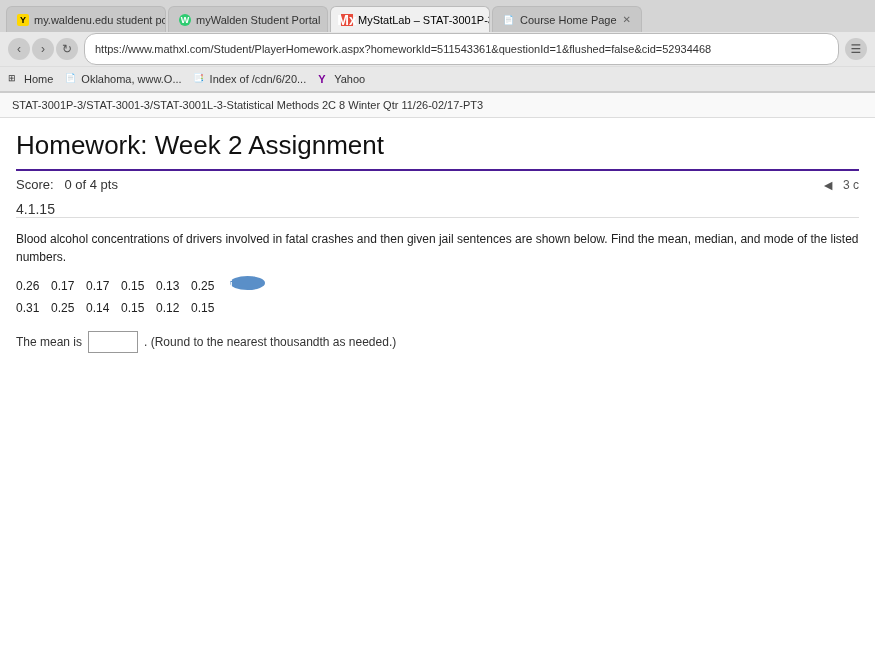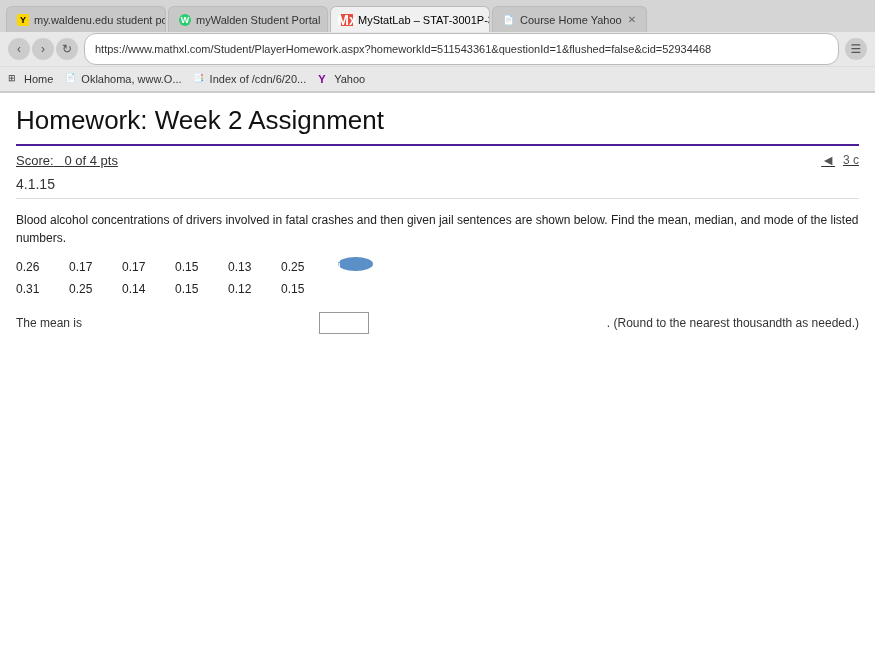--- a/index.html
+++ b/index.html
@@ -165,23 +165,22 @@
       border-bottom: 2px solid #4c1d95;
       padding-bottom: 8px;
       margin-bottom: 6px;
     }
 
     .score-line {
       font-size: 13px;
       color: #333;
       margin-bottom: 8px;
       display: flex;
-      align-items: flex-end;
+      align-items: flex-start;
       justify-content: space-between;
-      text-decoration: underline;
     }
 
     .nav-arrow {
       display: flex;
       align-items: center;
       gap: 8px;
       font-size: 12px;
       color: #555;
     }
 
@@ -189,38 +188,36 @@
       cursor: pointer;
       font-size: 14px;
       color: #555;
     }
 
     .question-number {
       font-size: 14px;
       color: #333;
       margin-bottom: 12px;
       border-bottom: 1px solid #ddd;
-      padding-bottom: 6px;
       font-weight: normal;
     }
 
     .question-text {
       font-size: 12px;
       color: #222;
       line-height: 1.5;
       margin-bottom: 10px;
     }
 
     .data-table {
       margin: 8px 0 12px 0;
     }
 
     .data-row {
       display: flex;
-      gap: 18px;
       font-size: 12px;
       color: #222;
       line-height: 1.8;
     }
 
     .data-row span {
       display: inline-block;
       min-width: 35px;
     }
 
@@ -239,21 +236,20 @@
       cursor: pointer;
     }
 
     .answer-row {
       display: flex;
       align-items: center;
       gap: 6px;
       font-size: 13px;
       color: #222;
       margin-top: 8px;
-      justify-content: space-between;
     }
 
     .answer-input {
       width: 50px;
       height: 22px;
       border: 1px solid #999;
       padding: 0 4px;
       font-size: 12px;
     }
 
@@ -278,21 +274,21 @@
       <span>myWalden Student Portal</span>
       <span class="tab-close">✕</span>
     </div>
     <div class="tab active">
       <span class="tab-favicon" style="background:#e74c3c;color:#fff;border-radius:0;font-size:14px;">Mx</span>
       <span>MyStatLab – STAT-3001P-3/S</span>
 
     </div>
     <div class="tab">
       <span class="tab-favicon" style="color:#888;">📄</span>
-      <span>Course Home Yahoo</span>
+      <span>Course Home Page</span>
       <span class="tab-close">✕</span>
     </div>
   </div>
 
   <div class="address-bar-row">
     <div class="nav-buttons">
       <button class="nav-btn">‹</button>
       <button class="nav-btn">›</button>
       <button class="nav-btn">↻</button>
     </div>
@@ -315,20 +311,23 @@
     </div>
     <div class="bookmark-item">
       <span class="bookmark-icon" style="color:#7b0099;font-weight:bold;font-size:11px;">Y</span>
       <span>Yahoo</span>
     </div>
   </div>
 </div>
 
 <div class="page-content">
 
+  <div class="breadcrumb-bar">
+    <span>STAT-3001P-3/STAT-3001-3/STAT-3001L-3-Statistical Methods 2C  8 Winter Qtr 11/26-02/17-PT3</span>
+  </div>
 
   <div class="main-content">
 
     <h1 class="homework-title">Homework: Week 2 Assignment</h1>
 
     <div class="score-line">
       <span>
         <span>Score:</span>
         &nbsp;
         <span>0 of 4 pts</span>

